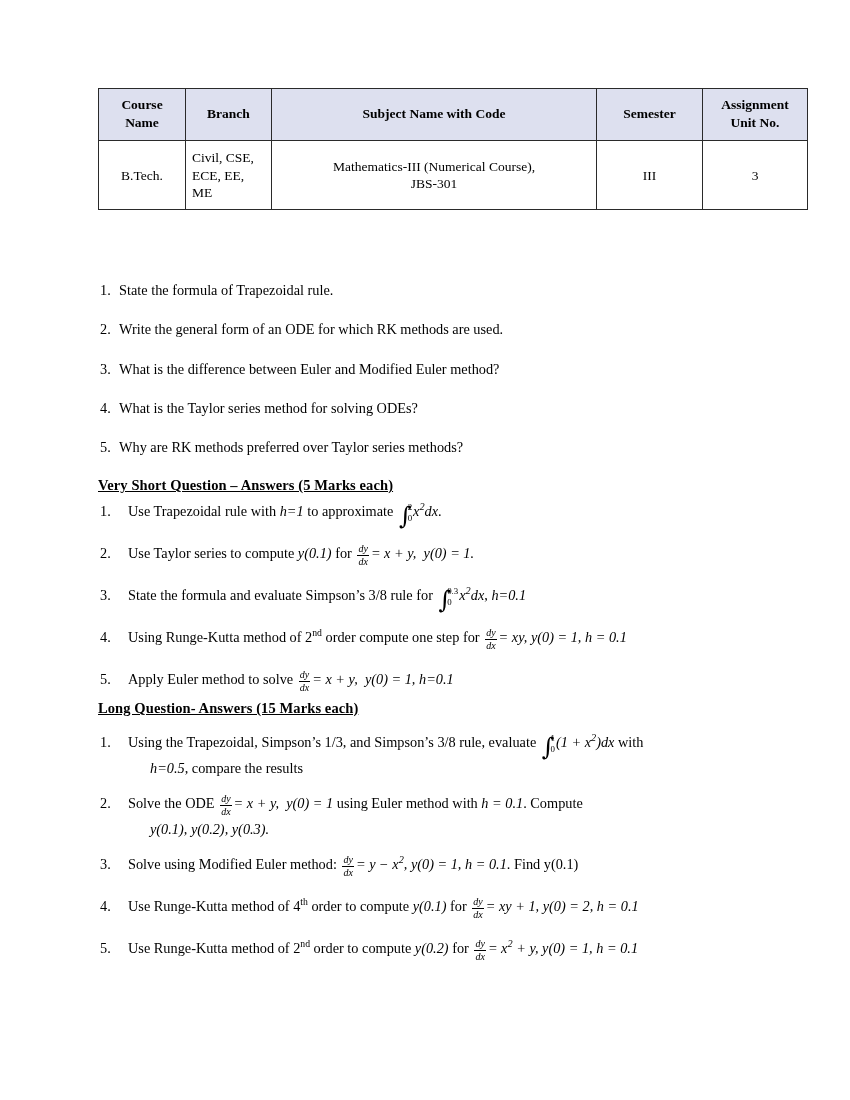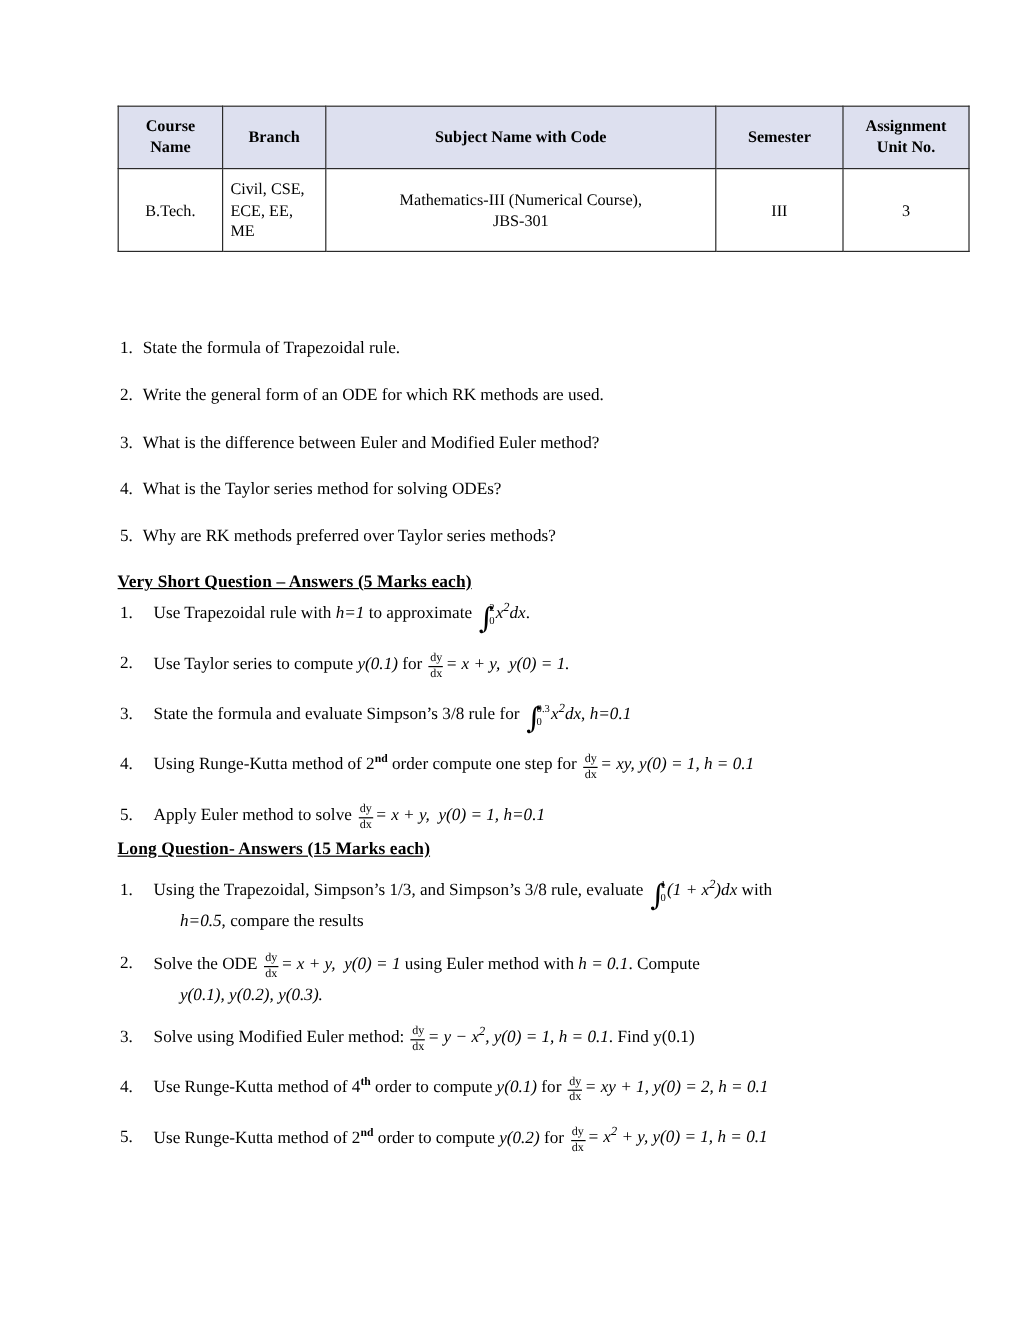--- a/index.html
+++ b/index.html
@@ -114,34 +114,35 @@
   .math {
     font-family: "Liberation Serif", "DejaVu Serif", serif;
     font-style: italic;
     white-space: nowrap;
   }
 
   sup.ord {
     font-size: 0.68em;
     vertical-align: super;
     line-height: 0;
-    font-weight: bold;
+    font-weight: normal;
     text-align: right;
   }
   sup.pw {
     font-size: 0.72em;
     vertical-align: super;
     line-height: 0;
     font-style: italic;
   }
 
   
   .frac {
     display: inline-block;
     vertical-align: -0.48em;
+    font-style: italic;
     line-height: 1;
     margin: 0 2px;
   }
   .frac .num {
     display: block;
     font-size: 0.70em;
     padding: 0 1px 1px 1px;
     border-bottom: 1.1px solid #000;
   }
   .frac .den {

